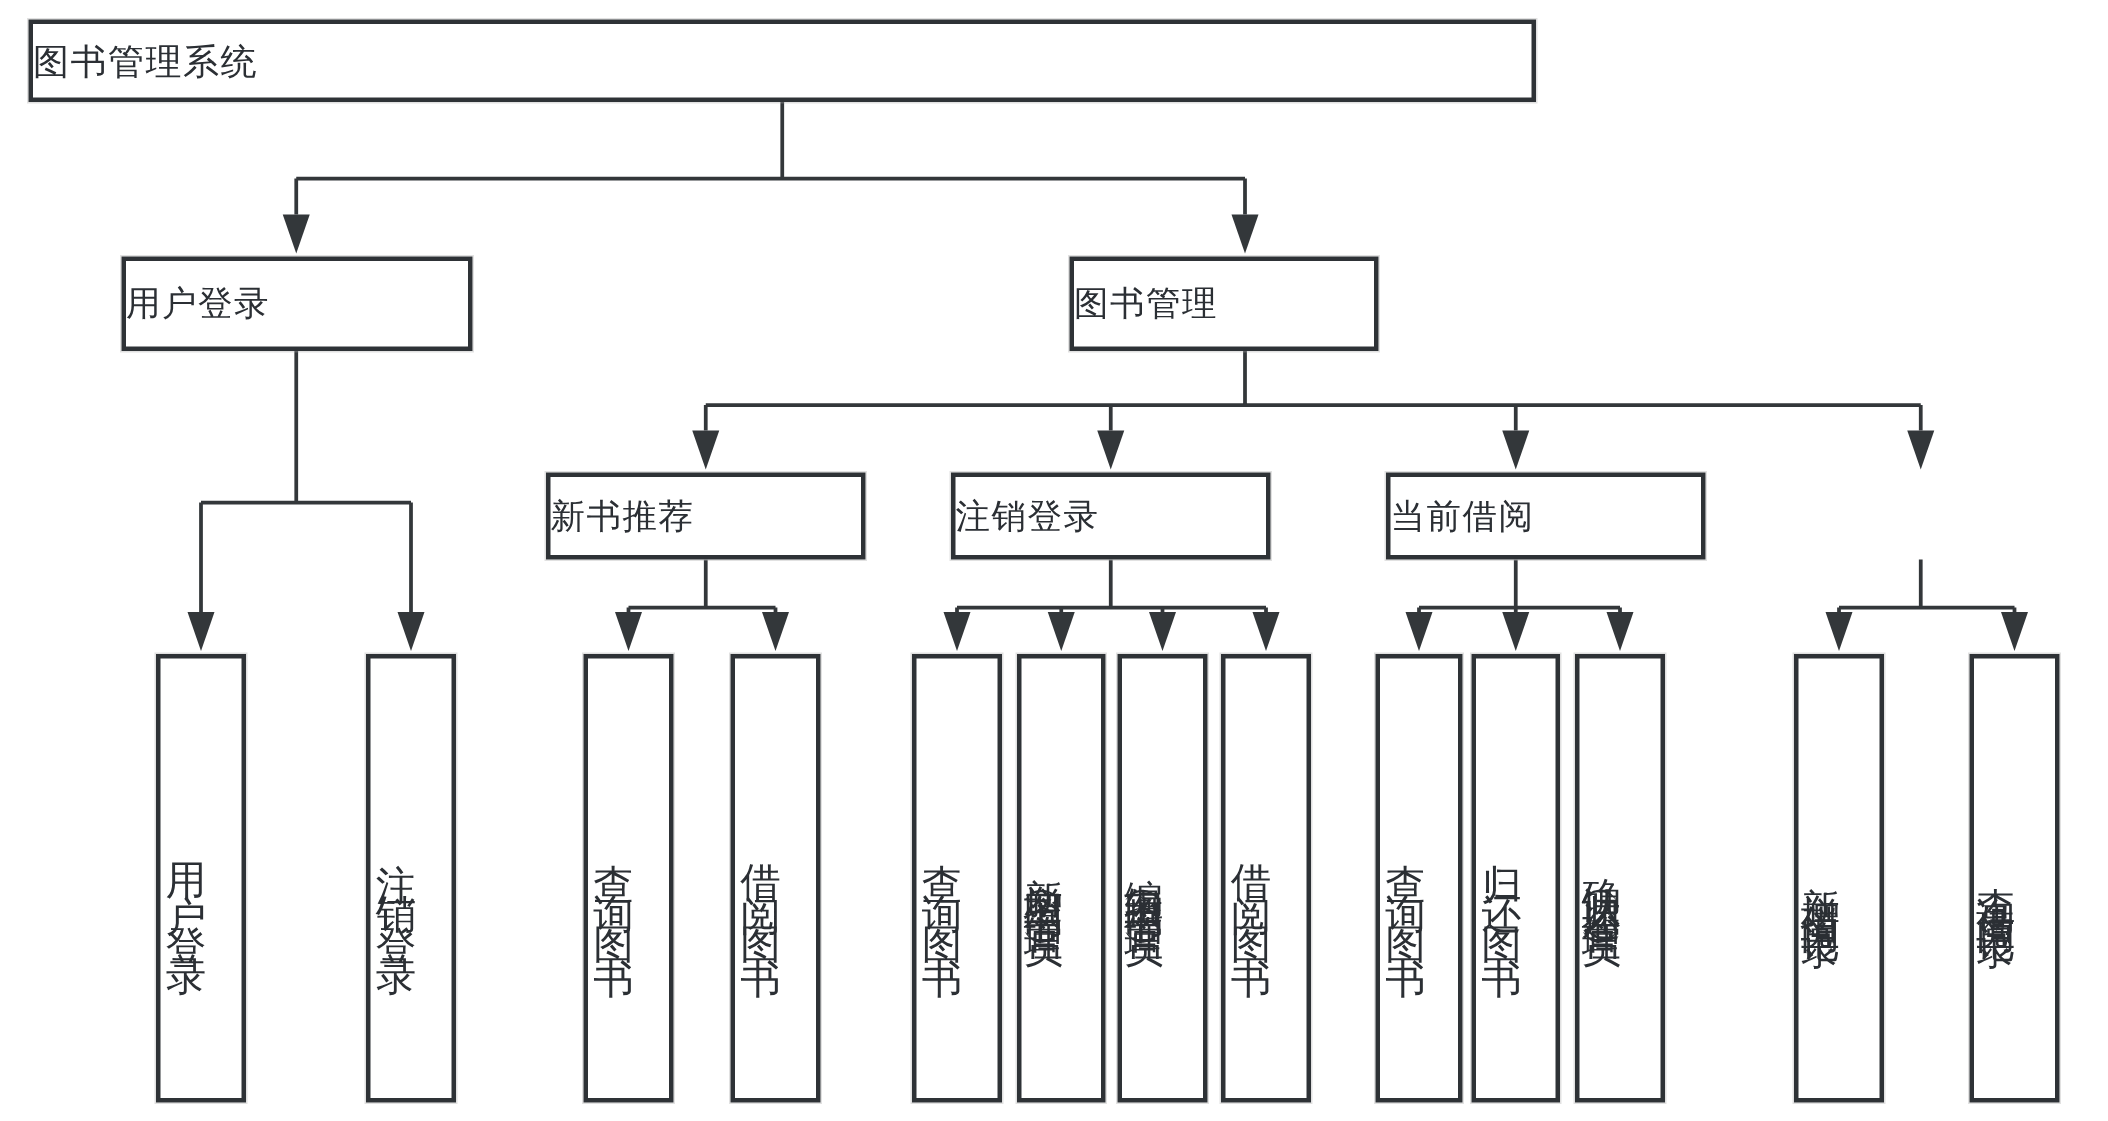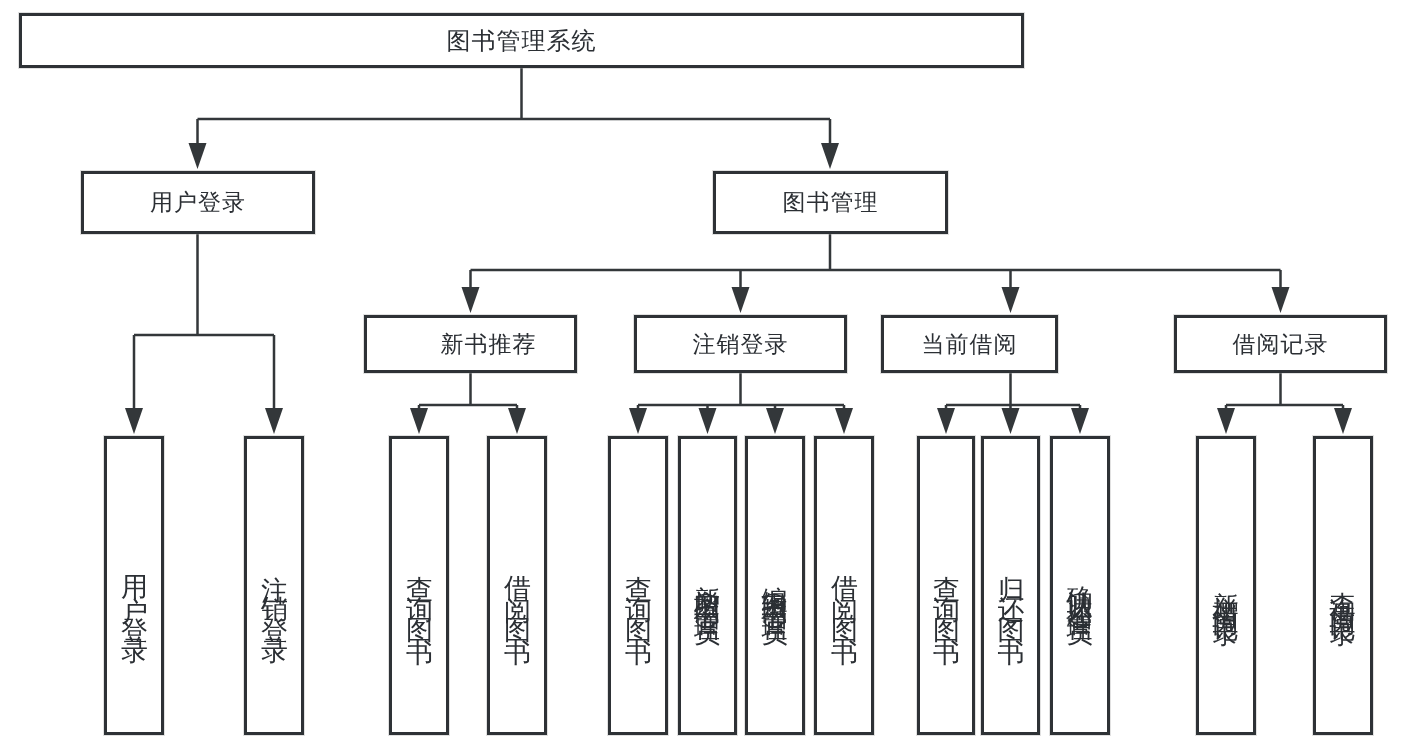--- a/index.html
+++ b/index.html
@@ -14,22 +14,23 @@
     position:relative;width:1405px;height:747px;background:var(--box-bg);
     font-family:"Liberation Sans","DejaVu Sans",sans-serif;
     color:var(--text);overflow:hidden;
   }
   #wires{position:absolute;left:0;top:0;width:1405px;height:747px;}
   #wires path{stroke:var(--line);stroke-width:2.5;fill:none;}
   #wires polygon{fill:var(--line);stroke:none;}
   .box{
     position:absolute;box-sizing:border-box;background:var(--box-bg);
     border:3px solid var(--box-border);
-    display:flex;align-items:center;justify-content:center;
+    display:flex;align-items:center;justify-content:flex-start;
     box-shadow:0 0 0 1px rgba(170,170,170,.35);
+    font-family:Liberation Mono, monospace;
   }
   .hbox{font-size:23px;letter-spacing:1px;}
   .hbox.root{font-size:24px;}
   .vtext{writing-mode:vertical-lr;text-orientation:mixed;line-height:1;}
   .v4 .vtext{font-size:27px;letter-spacing:21px;transform:translateY(10px);}
   .v6 .vtext{font-size:26px;letter-spacing:6px;transform:translateY(3px);}
   .v9 .vtext{font-size:26px;letter-spacing:5px;transform:translateY(2px);}
   #watermark{
     position:absolute;right:6px;bottom:5px;font-size:22px;
     color:var(--watermark);letter-spacing:1px;white-space:nowrap;
@@ -91,35 +92,32 @@
     </g>
   </svg>
 
   <div class="box hbox root" style="left:19px;top:13px;width:1005px;height:55px;">
     <span>图书管理系统</span>
   </div>
 
   <div class="box hbox" style="left:81px;top:171px;width:234px;height:63px;">
     <span>用户登录</span>
   </div>
-  <div class="box hbox" style="left:713px;top:171px;width:235px;height:63px;">
+  <div class="box hbox" style="left:713px;top:171px;width:206px;height:63px;">
     <span>图书管理</span>
   </div>
 
-  <div class="box hbox" style="left:364px;top:315px;width:213px;height:58px;padding-left:36px;">
+  <div class="box hbox" style="left:364px;top:315px;width:213px;height:58px;">
     <span>新书推荐</span>
   </div>
   <div class="box hbox" style="left:634px;top:315px;width:213px;height:58px;">
     <span>注销登录</span>
   </div>
-  <div class="box hbox" style="left:881px;top:315px;width:177px;height:58px;">
+  <div class="box hbox" style="left:924px;top:315px;width:213px;height:58px;">
     <span>当前借阅</span>
-  </div>
-  <div class="box hbox" style="left:1174px;top:315px;width:213px;height:58px;">
-    <span>借阅记录</span>
   </div>
 
   <div class="box v4" style="left:104px;top:436px;width:60px;height:299px;">
     <span class="vtext">用户登录</span>
   </div>
   <div class="box v4" style="left:244px;top:436px;width:60px;height:299px;">
     <span class="vtext">注销登录</span>
   </div>
 
   <div class="box v4" style="left:389px;top:436px;width:60px;height:299px;">

